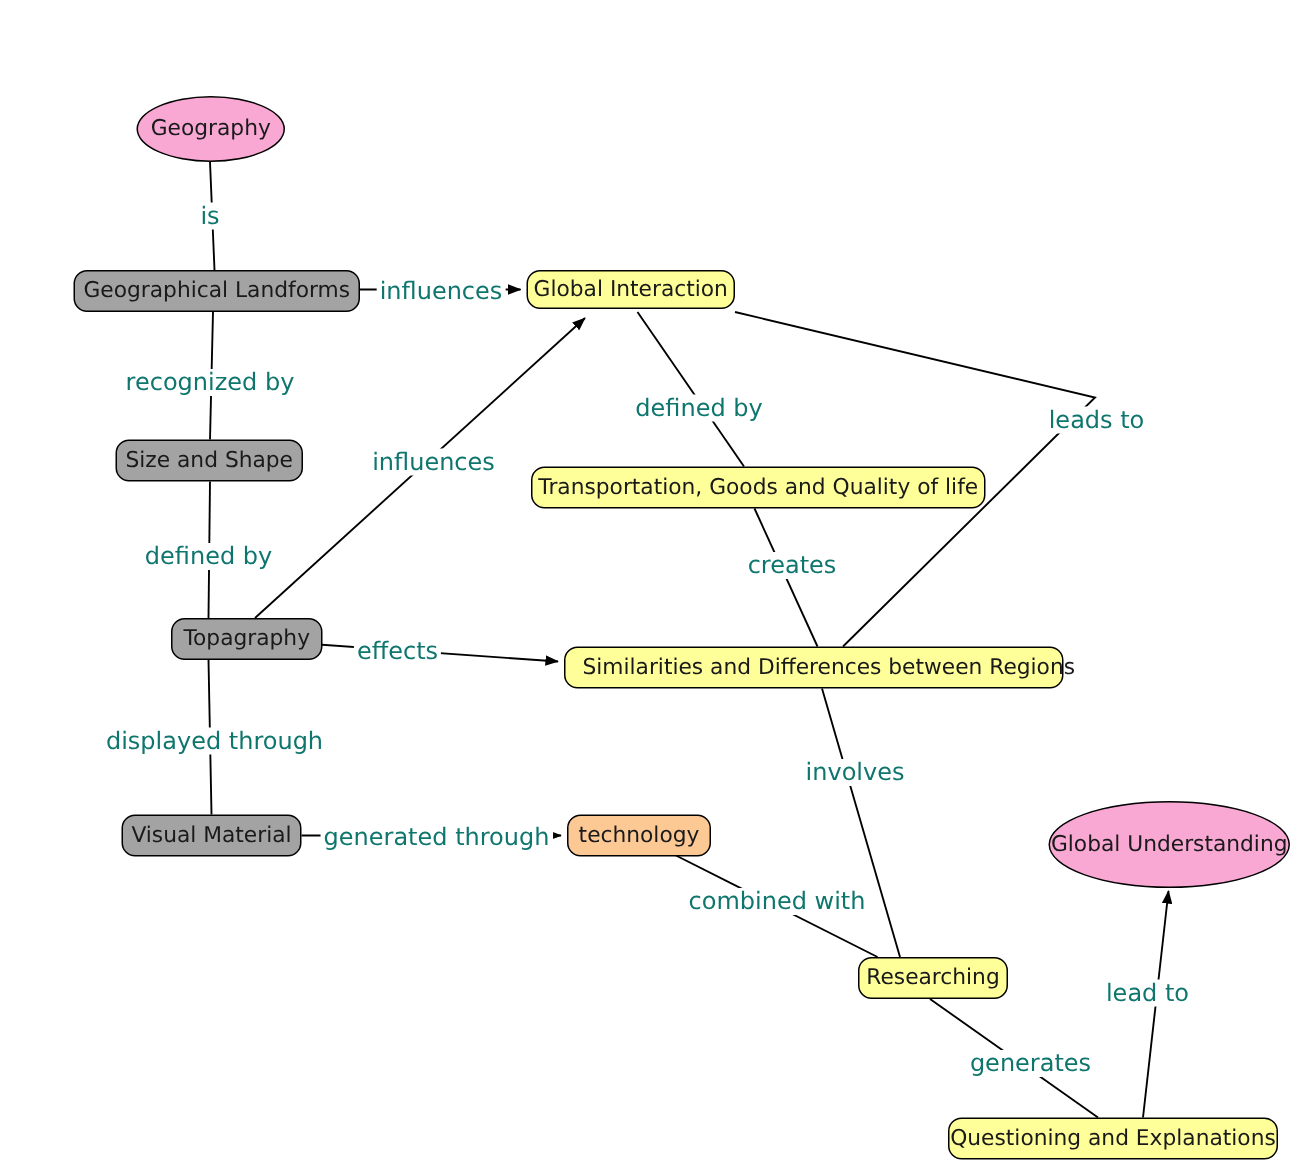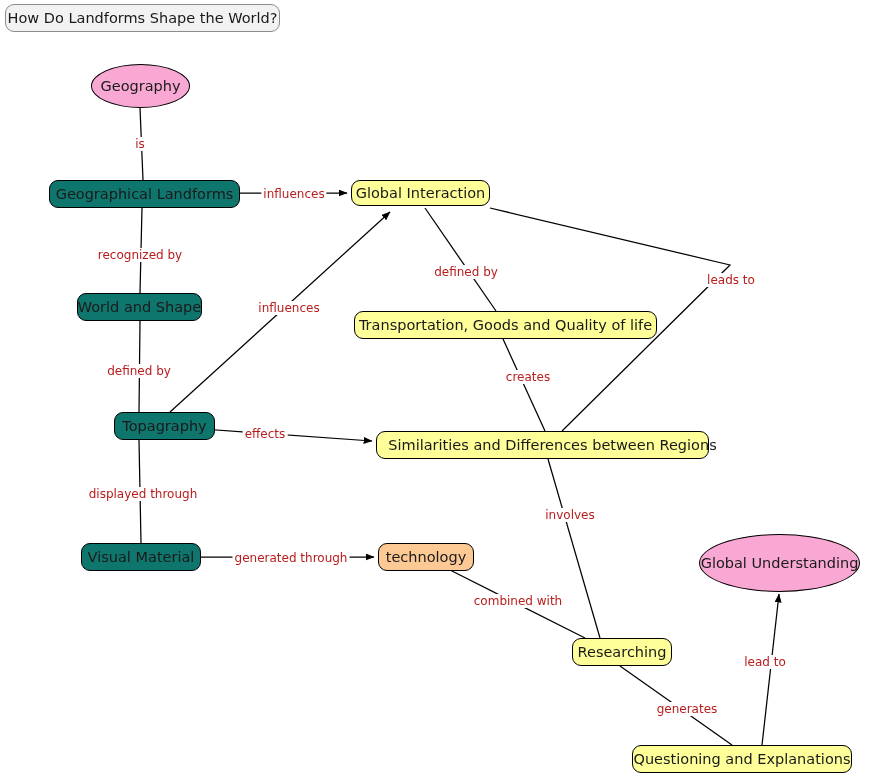--- a/index.html
+++ b/index.html
@@ -57,31 +57,31 @@
     justify-content: center;
     white-space: nowrap;
     z-index: 3;
   }
   .node.box {
     border-radius: 9px;
   }
   .node.ellipse {
     border-radius: 50%;
   }
-  .fill-green  { background: #0f766e; align-items: center; }
+  .fill-green  { background: #a3a3a3; align-items: center; }
   .fill-yellow { background: #ffff99; }
   .fill-orange { background: #fcc995; }
   .fill-cyan   { background: #f9a8d4; }
 
   
   .edge-label {
     position: absolute;
     background: #ffffff;
-    color: #b91c1c;
-    font-size: 12px;
+    color: #0f766e;
+    font-size: 16px;
     line-height: 1;
     white-space: nowrap;
     padding: 1px 2px;
     z-index: 2;
     transform: translate(-50%, -50%);
   }
 </style>
 </head>
 <body>
 
@@ -105,31 +105,30 @@
         <polyline points="189,428 372,441" fill="none" stroke="#000000" stroke-width="1.25" marker-end="url(#arrowhead)"></polyline>
         <polyline points="490,208 730,265 562,431" fill="none" stroke="#000000" stroke-width="1.25"></polyline>
         <polyline points="503,339 545,431" fill="none" stroke="#000000" stroke-width="1.25"></polyline>
         <polyline points="548,459 600,638" fill="none" stroke="#000000" stroke-width="1.25"></polyline>
         <polyline points="450,570 585,638" fill="none" stroke="#000000" stroke-width="1.25"></polyline>
         <polyline points="620,666 732,745" fill="none" stroke="#000000" stroke-width="1.25"></polyline>
         <polyline points="762,745 779,594" fill="none" stroke="#000000" stroke-width="1.25" marker-end="url(#arrowhead)"></polyline>
       </g>
   </svg>
 
-  <div class="title-box" style="left: 5px; top: 4px; width: 275px; height: 28px;">How Do Landforms Shape the World?</div>
 
   <div id="node-layer">
       <div class="node ellipse fill-cyan" style="left: 91px; top: 64px; width: 99px; height: 44px;">
         <span>Geography</span>
       </div>
       <div class="node box fill-green" style="left: 49px; top: 180px; width: 191px; height: 28px;">
         <span>Geographical Landforms</span>
       </div>
       <div class="node box fill-green" style="left: 77px; top: 293px; width: 125px; height: 28px;">
-        <span>World and Shape</span>
+        <span>Size and Shape</span>
       </div>
       <div class="node box fill-green" style="left: 88px; top: 412px; width: 101px; height: 28px; margin-left: 26px;">
         <span>Topagraphy</span>
       </div>
       <div class="node box fill-green" style="left: 81px; top: 543px; width: 120px; height: 28px;">
         <span>Visual Material</span>
       </div>
       <div class="node box fill-orange" style="left: 378px; top: 543px; width: 96px; height: 28px;">
         <span>technology</span>
       </div>

